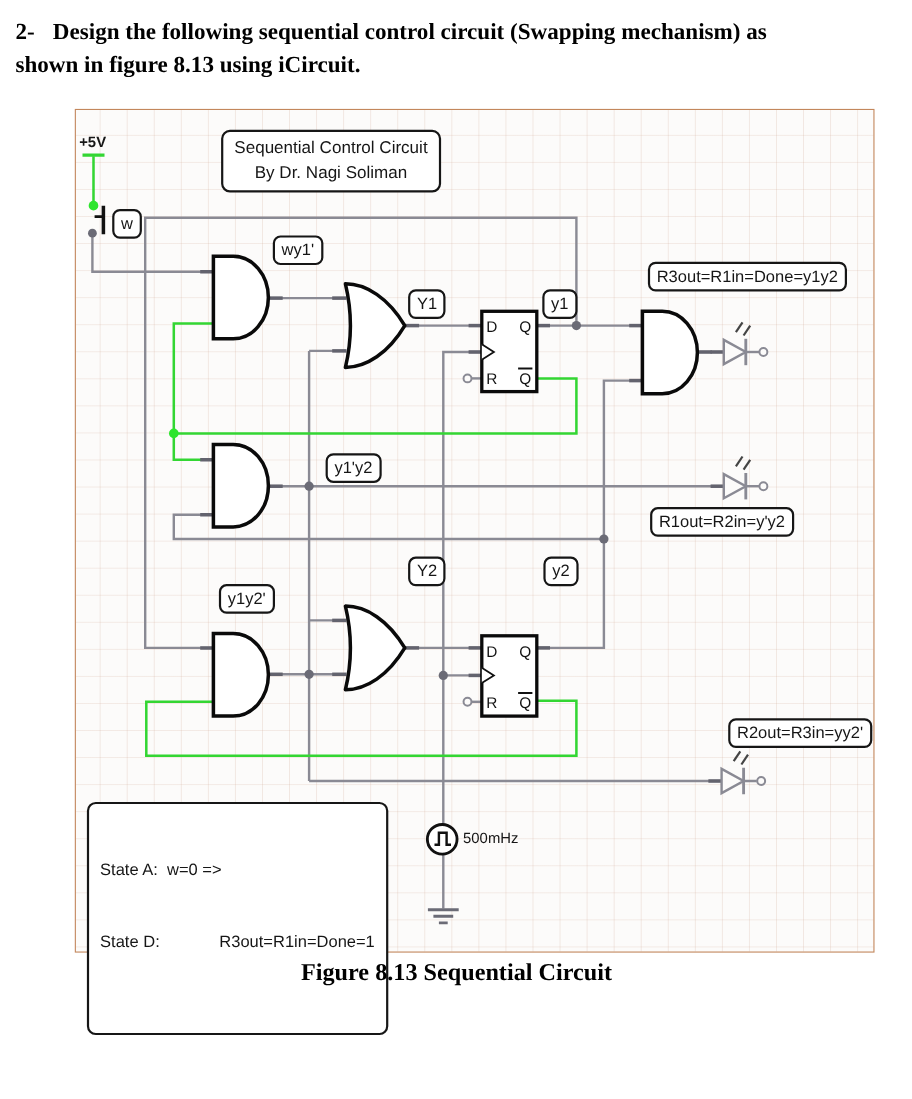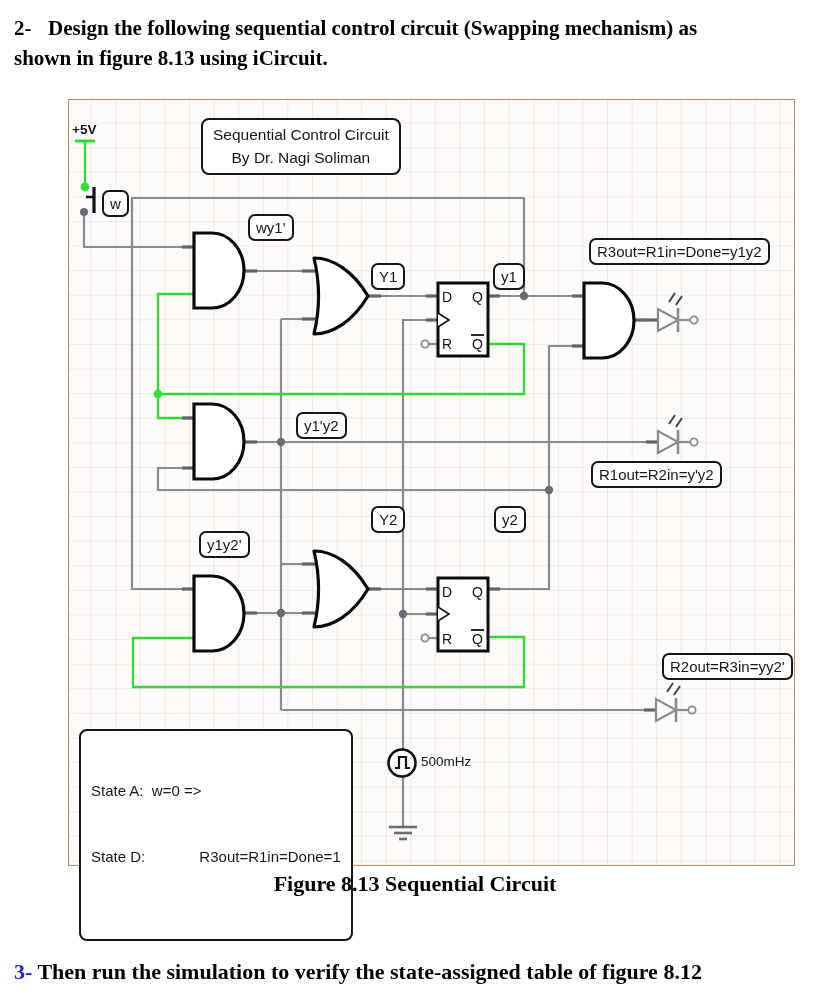--- a/index.html
+++ b/index.html
@@ -213,15 +213,14 @@
 
     <div class="state-box" style="left:10px;top:629px;">
       <div>State A:  w=0 =&gt;</div>
       <div>State D:             R3out=R1in=Done=1</div>
       
     </div>
   </div>
 
   <div class="caption">Figure 8.13 Sequential Circuit</div>
 
-  <div class="footer"><span class="num">3-</span><span> Then run the simulation to verify the state-assigned table of figure 8.12</span></div>
 
 </div>
 
 </body></html>

